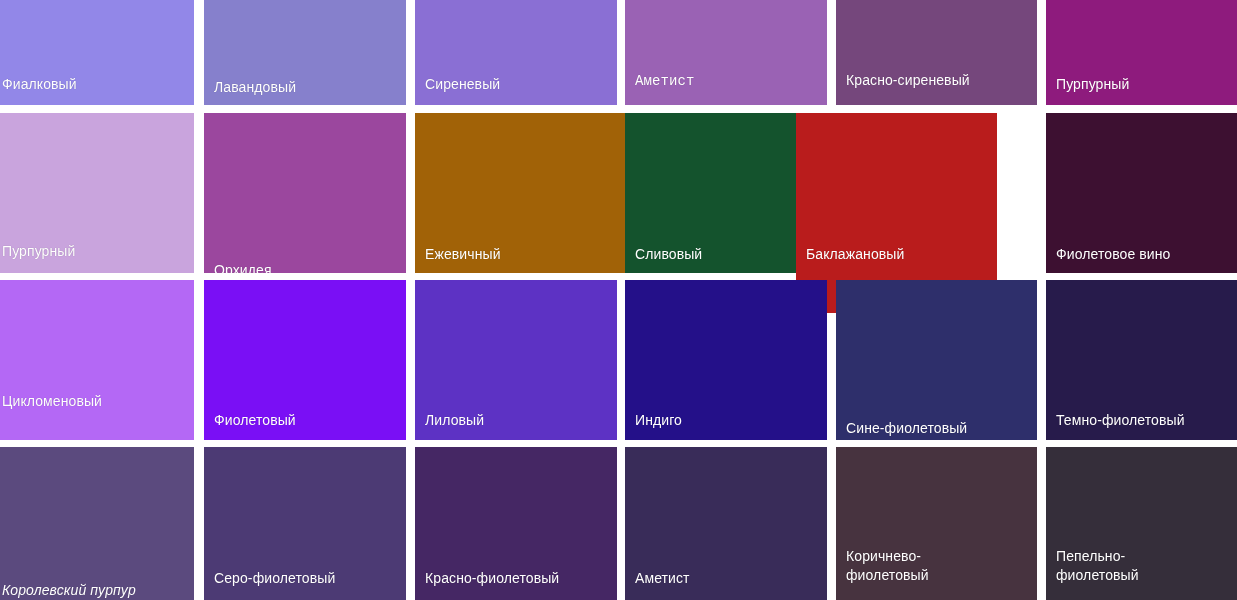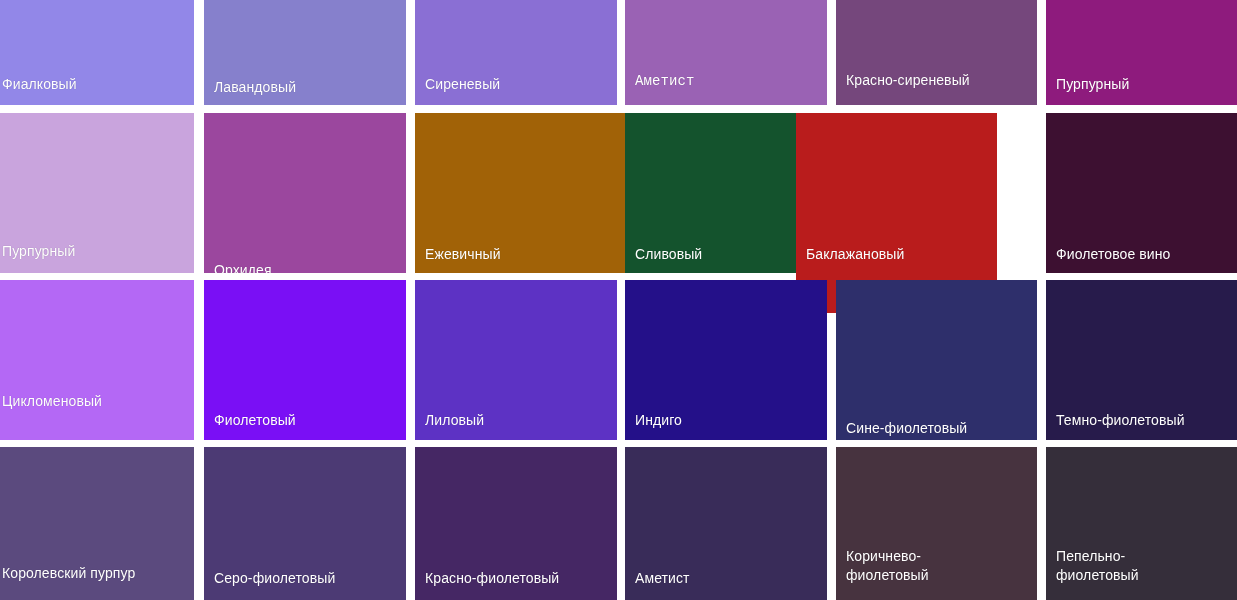--- a/index.html
+++ b/index.html
@@ -92,21 +92,21 @@
     <div class="swatch" style="left: 625px; top: 280px; width: 202px; height: 160px; background: rgb(36, 16, 137);">
       <div class="swatch-label" style="top: 131px;">Индиго</div>
     </div>
     <div class="swatch" style="left: 836px; top: 280px; width: 201px; height: 160px; background: rgb(46, 47, 107);">
       <div class="swatch-label" style="top: 131px; margin-top: 8px;">Сине-фиолетовый</div>
     </div>
     <div class="swatch" style="left: 1046px; top: 280px; width: 202px; height: 160px; background: rgb(39, 27, 75);">
       <div class="swatch-label" style="top: 131px;">Темно-фиолетовый</div>
     </div>
     <div class="swatch" style="left: -8px; top: 447px; width: 202px; height: 160px; background: rgb(91, 74, 126);">
-      <div class="swatch-label" style="top: 117px;">Королевский пурпур</div>
+      <div class="swatch-label" style="top: 134px; font-style: italic;">Королевский пурпур</div>
     </div>
     <div class="swatch" style="left: 204px; top: 447px; width: 202px; height: 160px; background: rgb(76, 58, 116);">
       <div class="swatch-label" style="top: 122px;">Серо-фиолетовый</div>
     </div>
     <div class="swatch" style="left: 415px; top: 447px; width: 202px; height: 160px; background: rgb(69, 39, 100);">
       <div class="swatch-label" style="top: 122px;">Красно-фиолетовый</div>
     </div>
     <div class="swatch" style="left: 625px; top: 447px; width: 202px; height: 160px; background: rgb(57, 44, 89);">
       <div class="swatch-label" style="top: 122px;">Аметист</div>
     </div>

